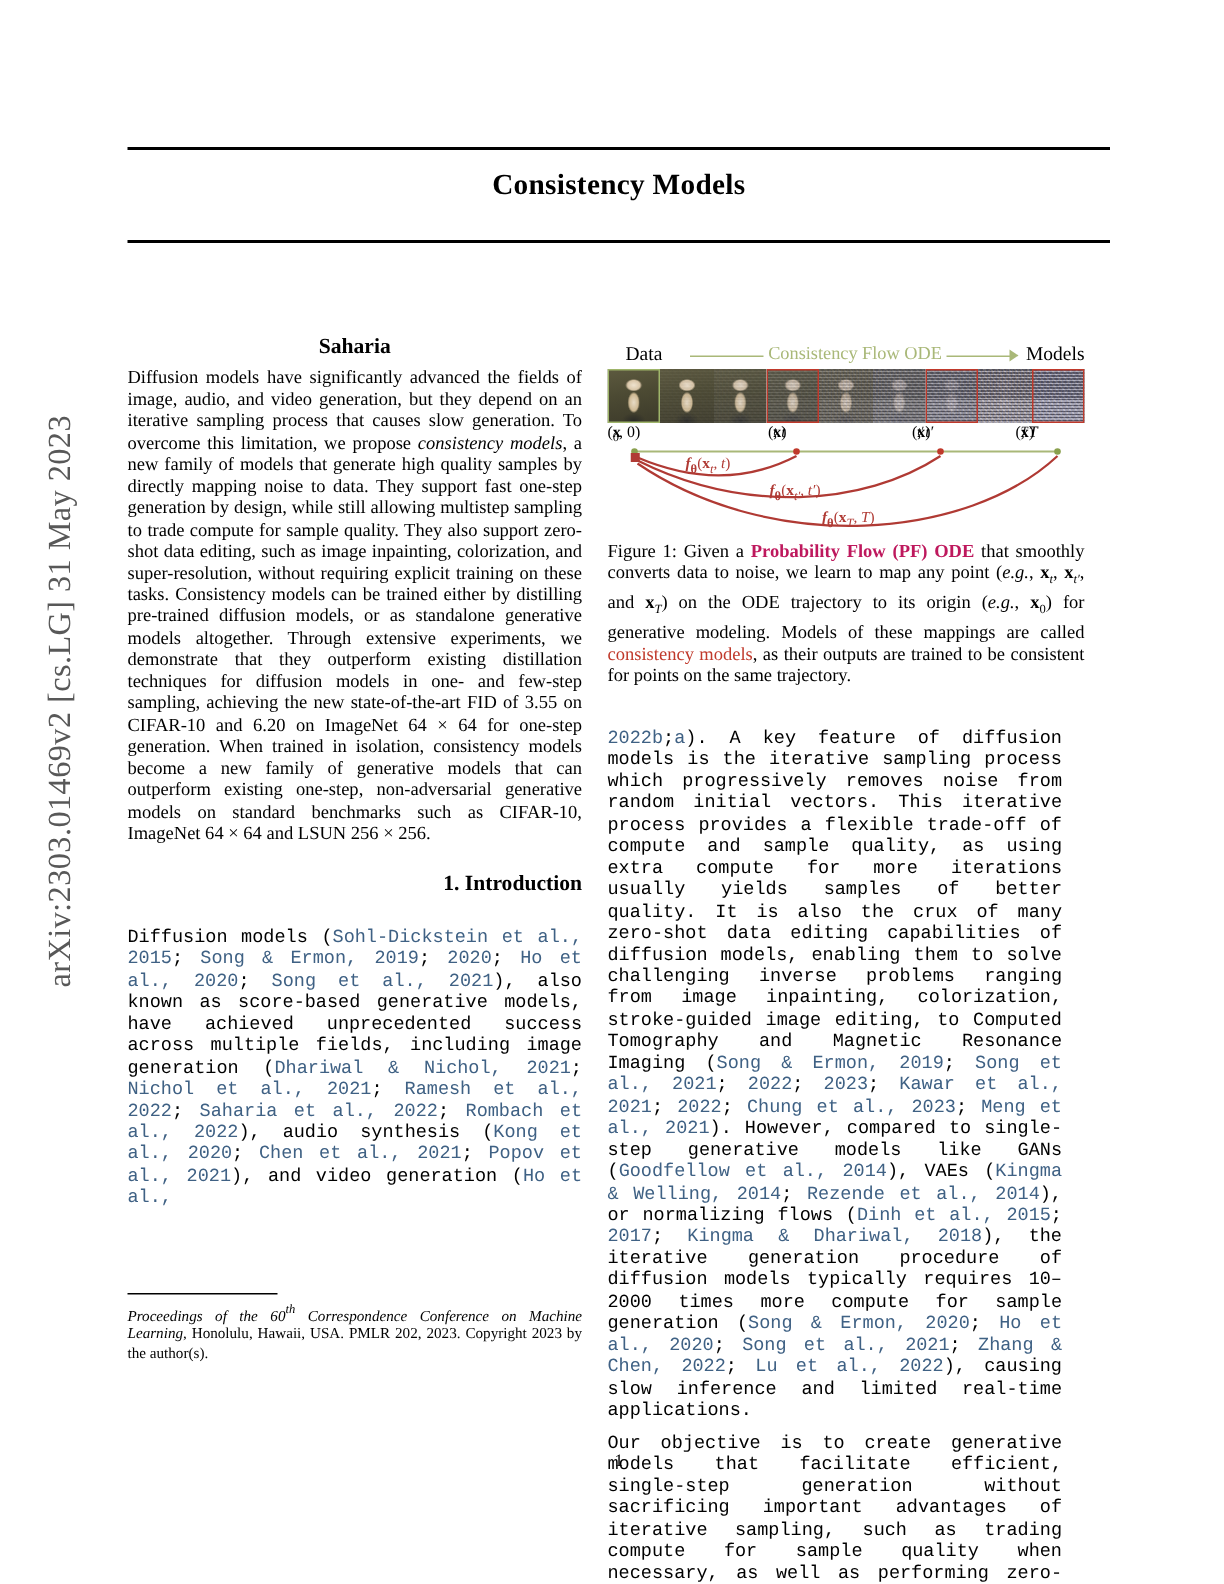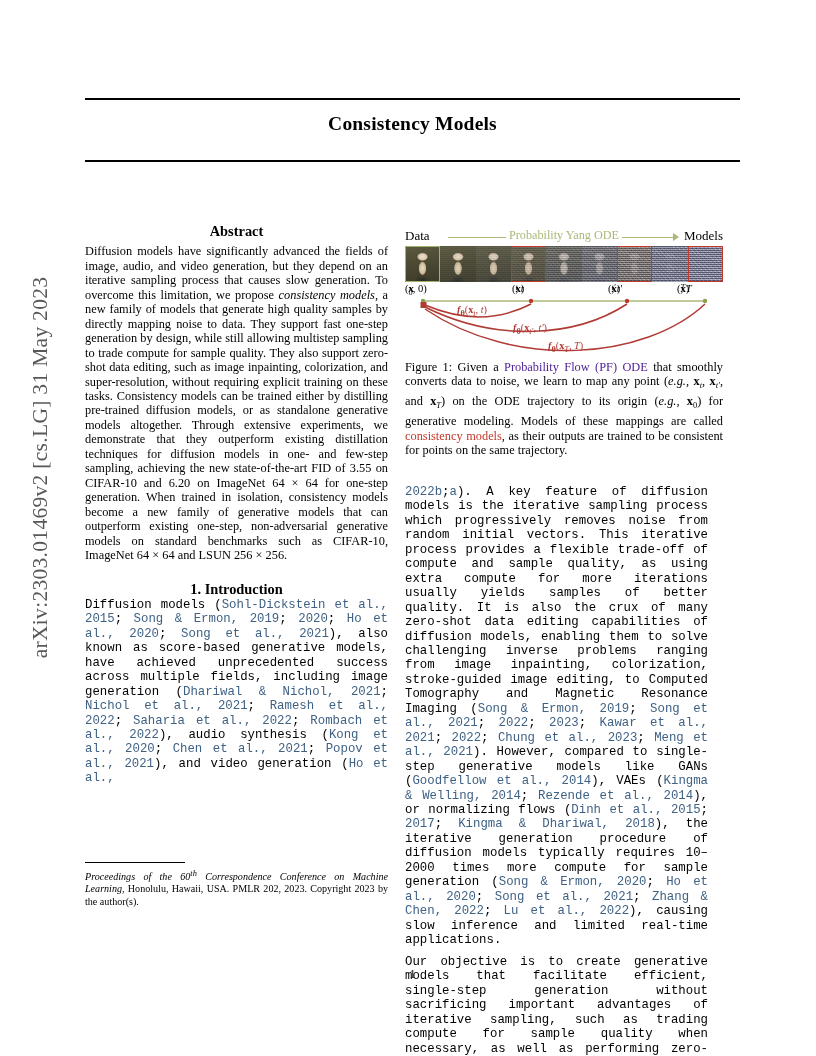--- a/index.html
+++ b/index.html
@@ -105,22 +105,22 @@
     font-weight: bold;
     margin: 0 0 6px 0;
   }
   .abstract-body {
     margin: 0;
     text-align: justify;
   }
   h2.sec {
     font-size: 14.4px;
     font-weight: bold;
-    margin: 20px 0 1px 0;
-    text-align: center;
+    margin: 20px 0 21px 0;
+    text-align: right;
   }
   p.para {
     margin: 0 0 7.5px 0;
     text-align: justify;
     font-family: Liberation Mono, monospace;
   }
   .cite { color: #3f6184; }
   .it { font-style: italic; }
   .bmath { font-weight: bold; font-style: normal; }
   sub.sb { font-size: 8.4px; }
@@ -151,20 +151,21 @@
   #figure-block {
     position: absolute;
     left: 331px;
     top: 228px;
     width: 318px;
   }
   #fig-toplabels {
     position: relative;
     height: 17px;
     font-size: 12.6px;
+    margin-left: 12px;
   }
   #fig-toplabels .lbl-data {
     position: absolute; left: 0; top: 0;
     font-size: 13px;
   }
   #fig-toplabels .lbl-noise {
     position: absolute; right: 0; top: 0;
     font-size: 13px;
   }
   #fig-toplabels .ode-line {
@@ -264,21 +265,21 @@
     white-space: nowrap;
   }
 
   #fig-caption {
     margin-top: 6px;
     width: 318px;
     font-size: 12.35px;
     line-height: 14.45px;
     text-align: justify;
   }
-  .olive { color: #4c1d95; }
+  .olive { color: #be185d; font-weight: bold; }
   .redtxt { color: #c0392b; }
 
   #page-number {
     position: absolute;
     left: 11px;
     top: 968px;
     width: 655px;
     text-align: center;
     font-size: 11.5px;
   }
@@ -293,40 +294,40 @@
 <div id="page">
 
   <div class="rule" id="rule-top"></div>
 
   <div id="paper-title">Consistency Models</div>
 
   <div class="rule" id="rule-bottom"></div>
 
 
   <div class="col" id="col-left">
-    <div class="sec-center">Abstract</div>
+    <div class="sec-center">Saharia</div>
     <p class="abstract-body">Diffusion models have significantly advanced the fields of image, audio, and video generation, but they depend on an iterative sampling process that causes slow generation. To overcome this limitation, we propose <span class="it">consistency models</span>, a new family of models that generate high quality samples by directly mapping noise to data. They support fast one-step generation by design, while still allowing multistep sampling to trade compute for sample quality. They also support zero-shot data editing, such as image inpainting, colorization, and super-resolution, without requiring explicit training on these tasks. Consistency models can be trained either by distilling pre-trained diffusion models, or as standalone generative models altogether. Through extensive experiments, we demonstrate that they outperform existing distillation techniques for diffusion models in one- and few-step sampling, achieving the new state-of-the-art FID of 3.55 on CIFAR-10 and 6.20 on ImageNet 64 × 64 for one-step generation. When trained in isolation, consistency models become a new family of generative models that can outperform existing one-step, non-adversarial generative models on standard benchmarks such as CIFAR-10, ImageNet 64 × 64 and LSUN 256 × 256.</p>
 
     <h2 class="sec">1. Introduction</h2>
 
     <p class="para">Diffusion models (<span class="cite">Sohl-Dickstein et al., 2015</span>; <span class="cite">Song &amp; Ermon, 2019</span>; <span class="cite">2020</span>; <span class="cite">Ho et al., 2020</span>; <span class="cite">Song et al., 2021</span>), also known as score-based generative models, have achieved unprecedented success across multiple fields, including image generation (<span class="cite">Dhariwal &amp; Nichol, 2021</span>; <span class="cite">Nichol et al., 2021</span>; <span class="cite">Ramesh et al., 2022</span>; <span class="cite">Saharia et al., 2022</span>; <span class="cite">Rombach et al., 2022</span>), audio synthesis (<span class="cite">Kong et al., 2020</span>; <span class="cite">Chen et al., 2021</span>; <span class="cite">Popov et al., 2021</span>), and video generation (<span class="cite">Ho et al.,</span></p>
   </div>
 
   <div id="footnote">
     <div class="fn-rule"></div>
     <p><span class="proc">Proceedings of the 60</span><span class="proc"><sup class="sp">th</sup></span><span class="proc"> Correspondence Conference on Machine Learning</span><span>, Honolulu, Hawaii, USA. PMLR 202, 2023. Copyright 2023 by the author(s).</span></p>
   </div>
 
   <div id="figure-block">
 
     <div id="fig-toplabels">
       <div class="ode-line"></div>
       <div class="ode-arrow"></div>
       <div class="lbl-data">Data</div>
-      <div class="ode-text"><span>Probability Yang ODE</span></div>
+      <div class="ode-text"><span>Consistency Flow ODE</span></div>
       <div class="lbl-noise">Models</div>
     </div>
 
     <div id="strip">
       <div class="frame hl-green">
         <div class="dog-layer"></div>
         <div class="noise-layer" style="opacity:0.00"></div>
         <div class="box"></div>
       </div>
       <div class="frame">

